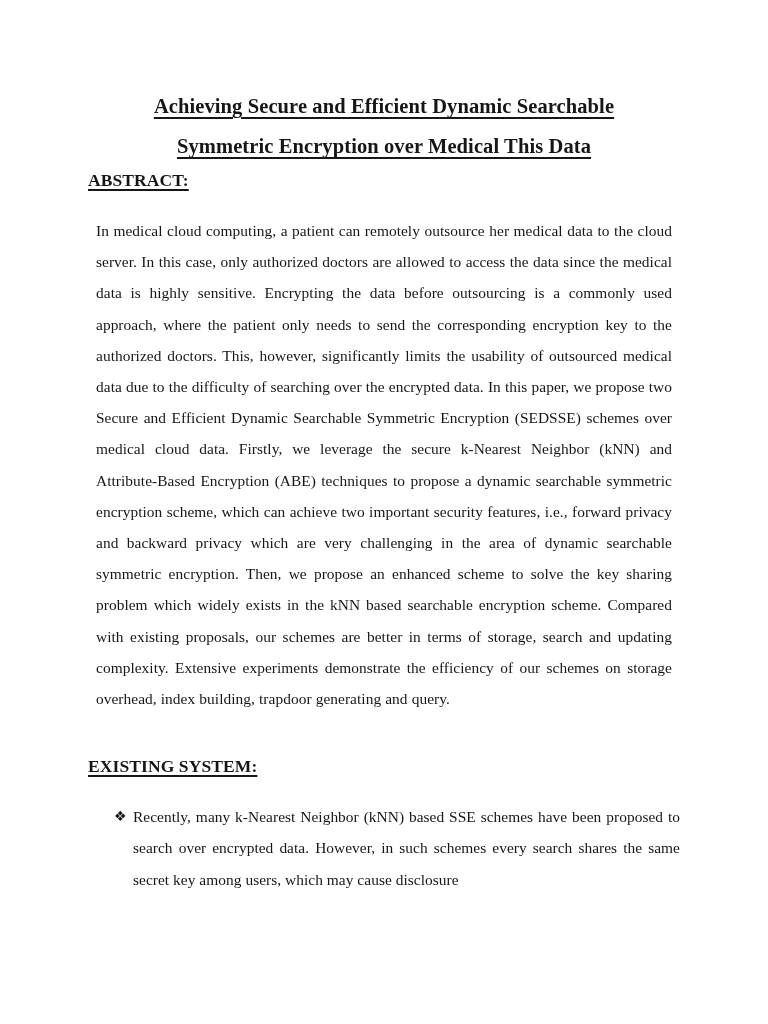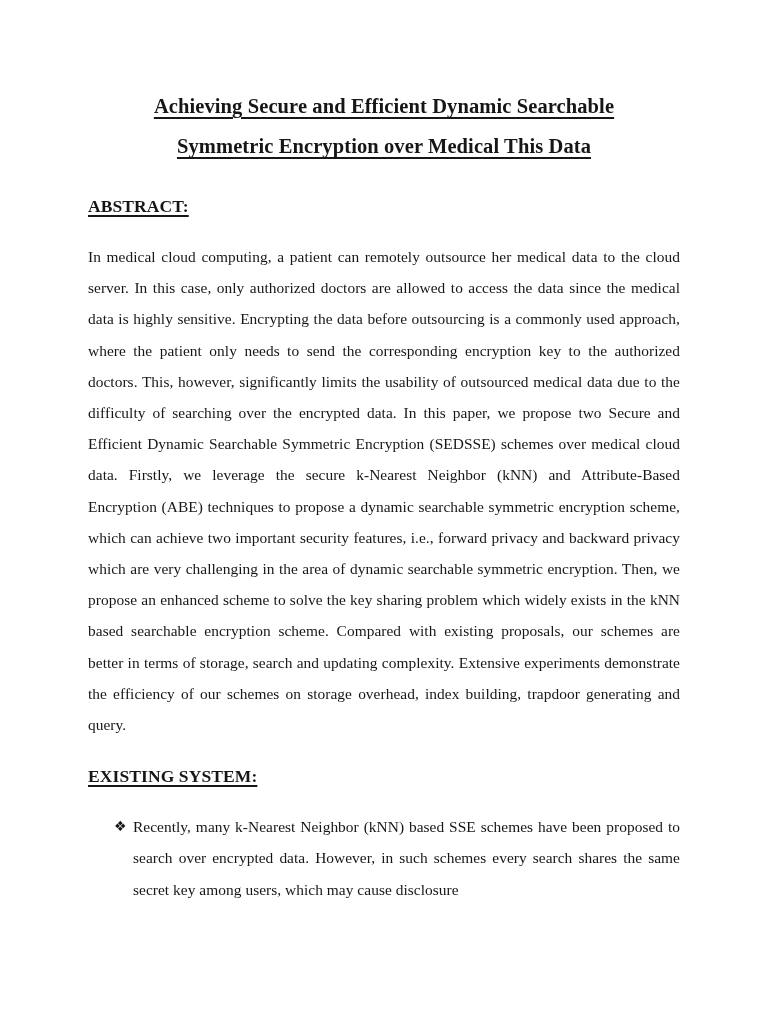--- a/index.html
+++ b/index.html
@@ -54,26 +54,26 @@
     text-align: left;
     letter-spacing: 0.1px;
   }
   .section-heading .hx {
     display: inline-block;
     text-decoration: underline;
     text-underline-offset: 3px;
     text-decoration-thickness: 1.7px;
   }
 
-  #abstract-heading { margin-top: 26px; }
-  #existing-heading { margin-top: 22px; }
+  #abstract-heading { margin-top: 0; }
+  #existing-heading { margin-top: 38px; }
 
   
   .body-par {
-    margin: 0;
+    margin: 8px;
     margin-top: 21px;
     font-size: 15.4px;
     line-height: 31.2px;
     text-align: justify;
     text-justify: inter-word;
     letter-spacing: 0.05px;
     word-spacing: 0.2px;
     hyphens: none;
   }
 

